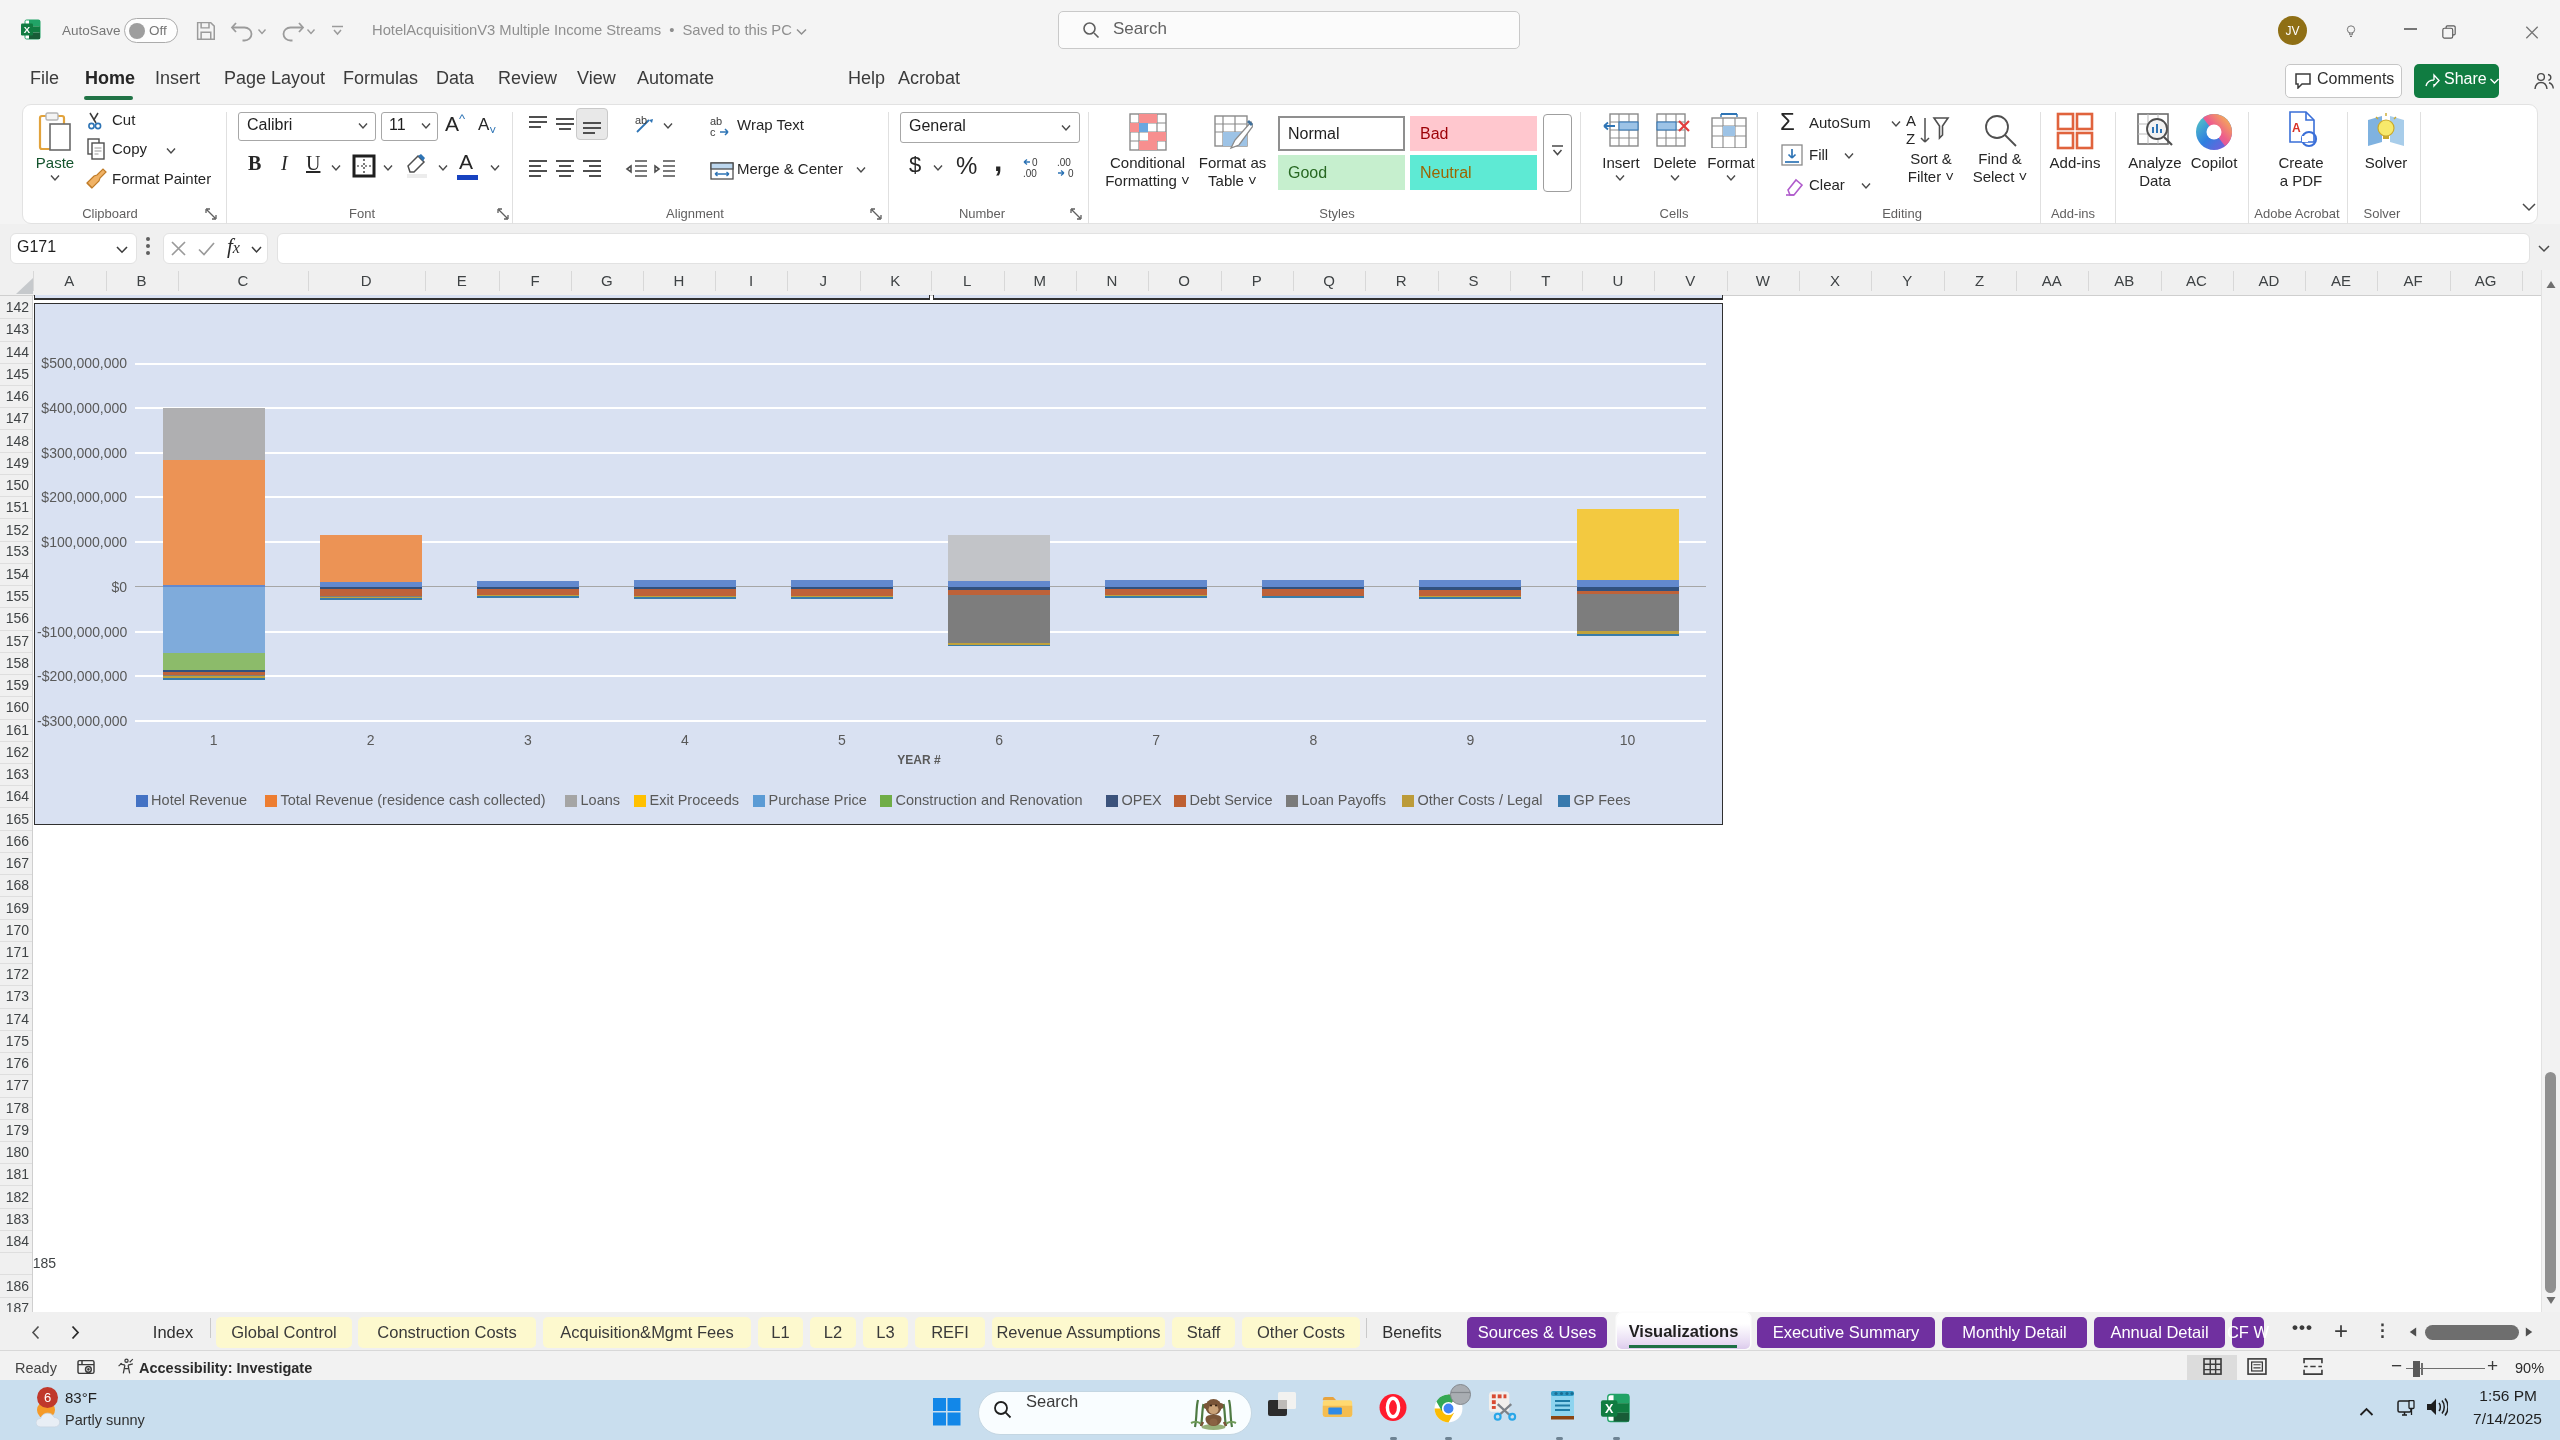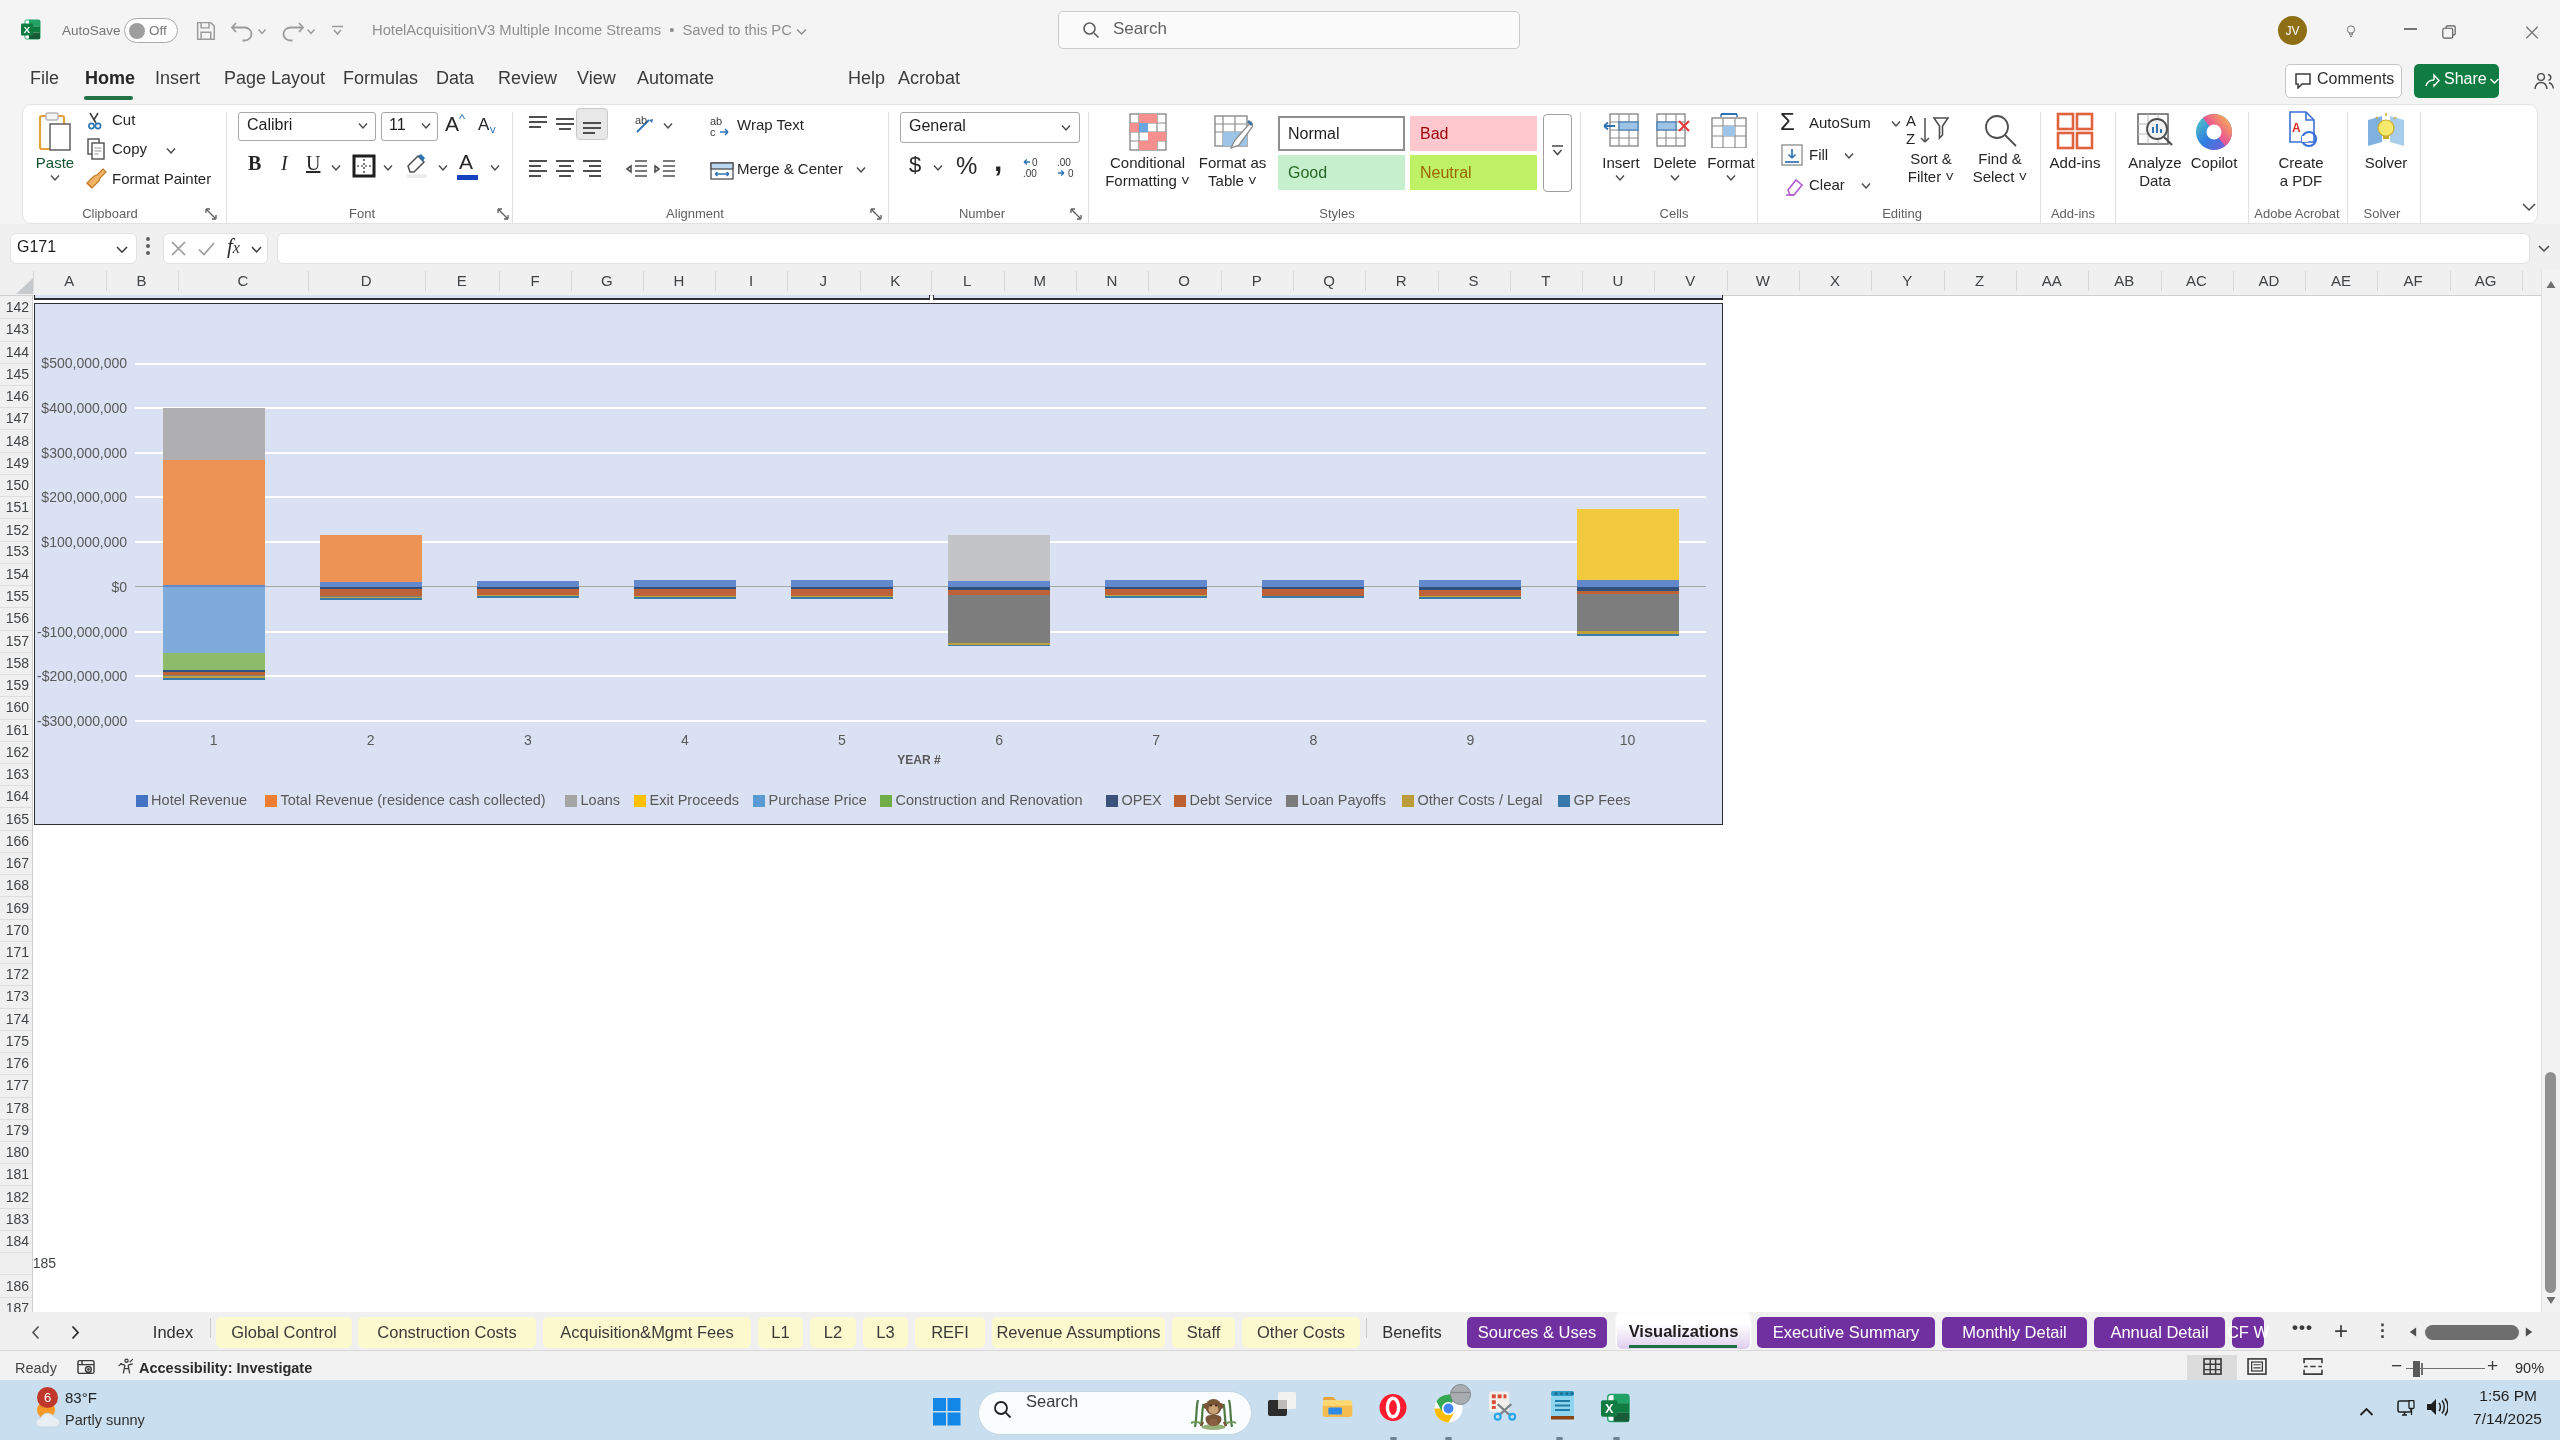--- a/index.html
+++ b/index.html
@@ -346,21 +346,21 @@
     <div class="abs" style="left:1185px;top:68px;width:95px;text-align:center;font-size:15px;color:#262626;">Table ˅</div>
     <div class="abs" style="left:1278px;top:12px;width:127px;height:35px;background:#ffffff;border:2px solid #8f8f8f;display:flex;align-items:center;">
         <span style="font-size:16px;color:#1f1f1f;margin-left:8px;">Normal</span>
       </div>
     <div class="abs" style="left:1410px;top:12px;width:127px;height:35px;background:#ffc7ce;display:flex;align-items:center;">
         <span style="font-size:16px;color:#9c0006;margin-left:10px;">Bad</span>
       </div>
     <div class="abs" style="left:1278px;top:51px;width:127px;height:35px;background:#c6efce;display:flex;align-items:center;">
         <span style="font-size:16px;color:#276721;margin-left:10px;">Good</span>
       </div>
-    <div class="abs" style="left:1410px;top:51px;width:127px;height:35px;background:#bef264;display:flex;align-items:center;">
+    <div class="abs" style="left:1410px;top:51px;width:127px;height:35px;background:#5eead4;display:flex;align-items:center;">
         <span style="font-size:16px;color:#9c6500;margin-left:10px;">Neutral</span>
       </div>
     <div class="abs" style="left:1543px;top:10px;width:29px;height:78px;background:#fff;border:1px solid #9f9f9f;border-radius:4px;"></div>
     <svg class="abs" style="left:1550px;top:40px;" width="15" height="14" viewBox="0 0 15 14">
         <path d="M2 2h11M3.5 6l4 4.5 4-4.5" fill="none" stroke="#4a4a4a" stroke-width="1.5"></path>
       </svg>
 
     <svg class="abs" style="left:1602px;top:8px;" width="38" height="36" viewBox="0 0 38 36">
         <rect x="8" y="2" width="28" height="32" fill="#fff" stroke="#8a8a8a" stroke-width="1.4"></rect>
         <path d="M8 10h28M8 18h28M8 26h28M17 2v32M27 2v32" stroke="#8a8a8a" stroke-width="1.1"></path>

